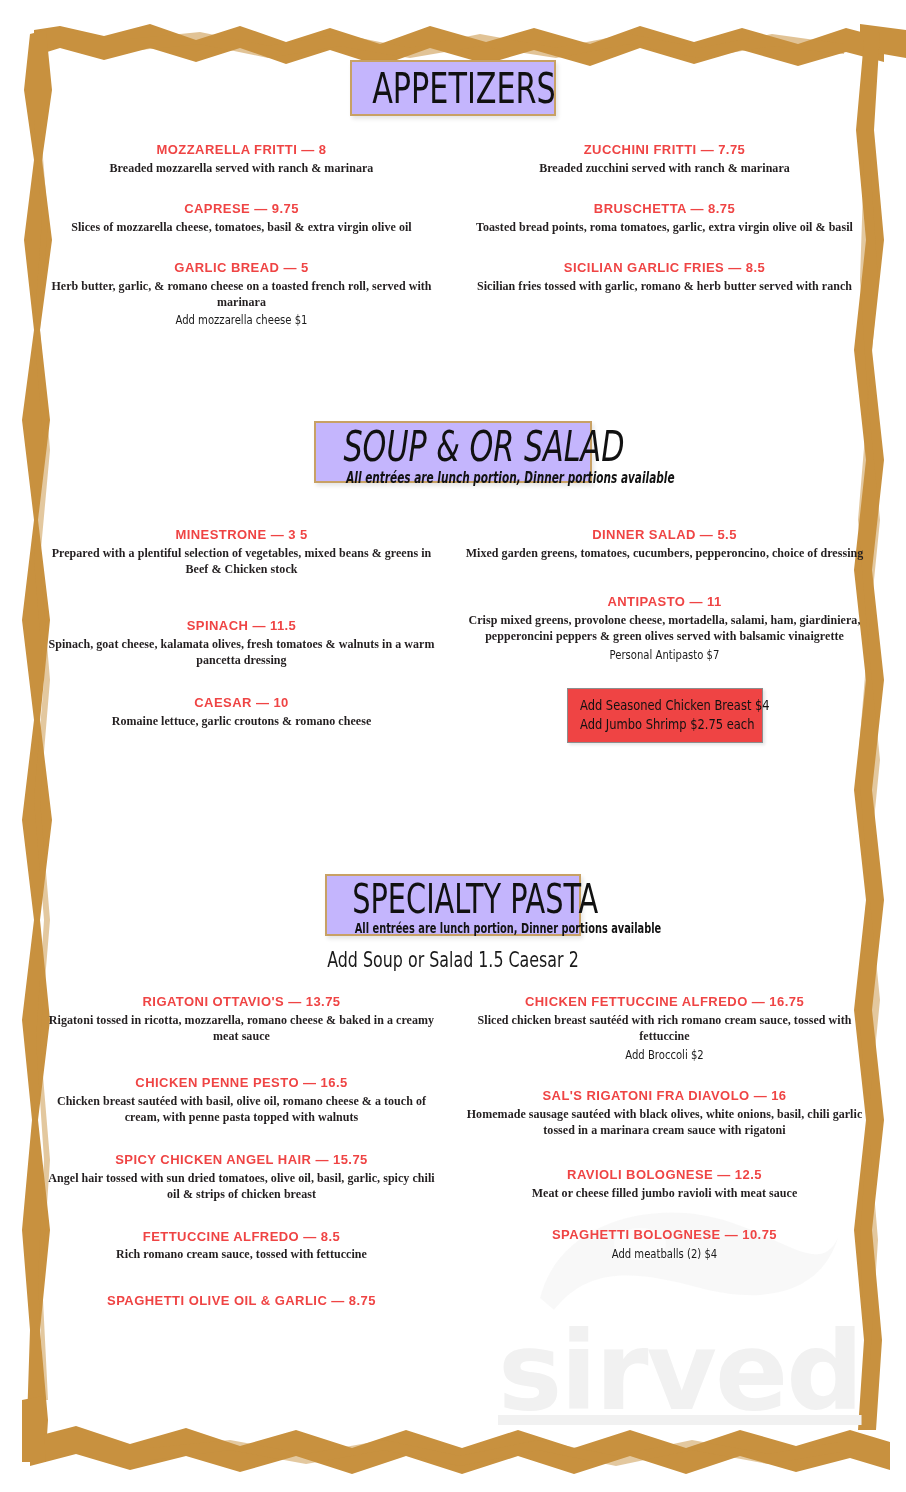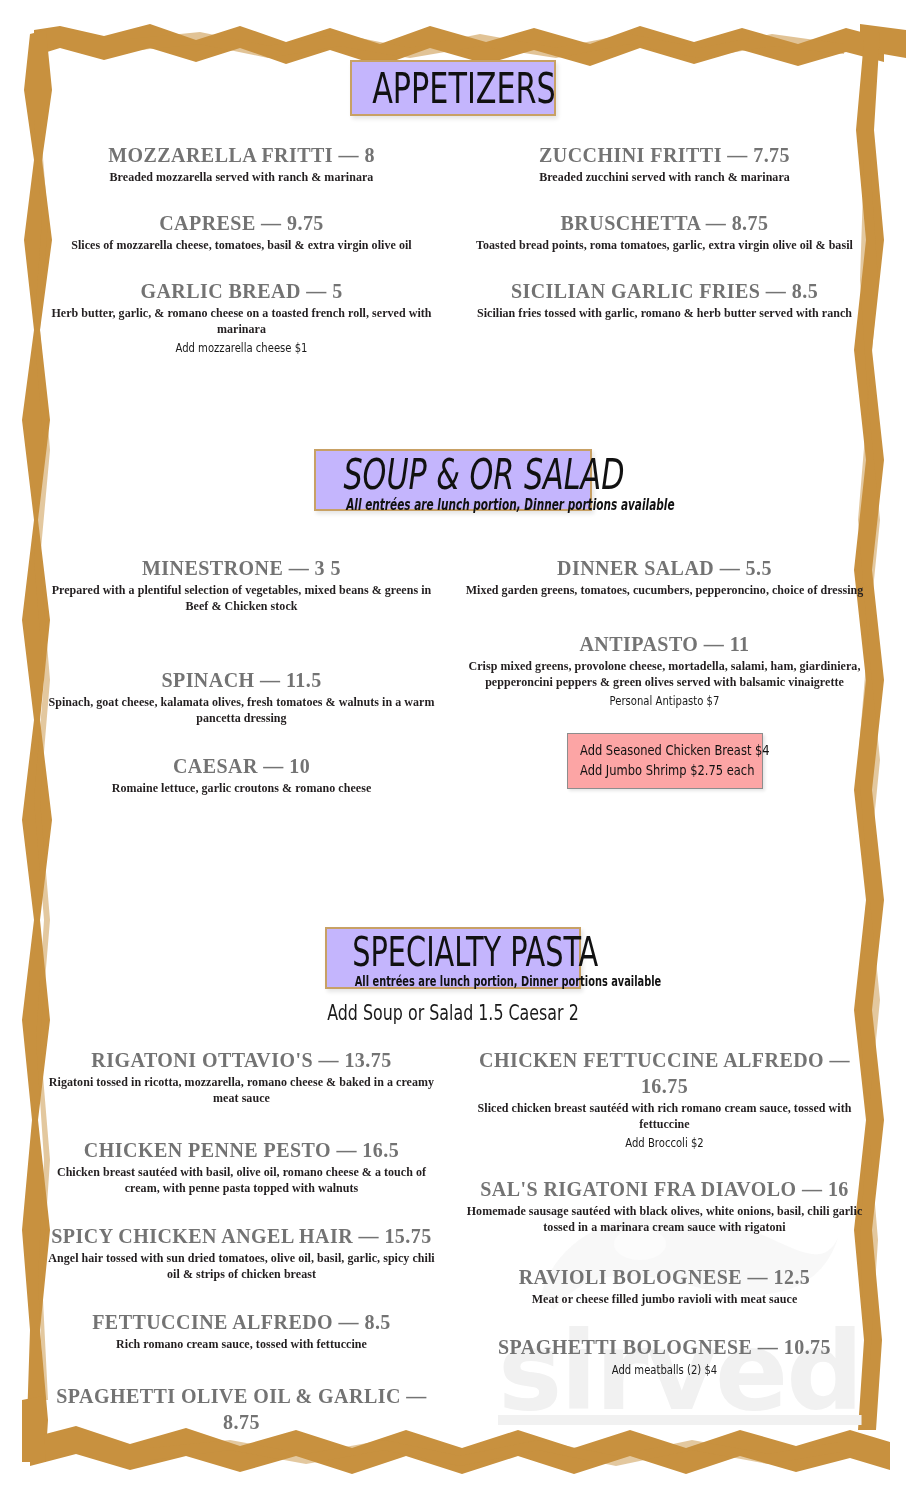--- a/index.html
+++ b/index.html
@@ -108,25 +108,25 @@
     align-items:flex-start;
   }
   .col{width:415px;box-sizing:border-box;}
   .col.left{padding:0 4px 0 12px;}
   .col.right{padding:0 12px 0 4px;}
 
   .item{text-align:center;margin-bottom:24px;}
   .item:last-child{margin-bottom:0;}
 
   .item-name{
-    font-family:Liberation Serif, serif;
-    font-size:20px;
+    font-family:Liberation Sans, sans-serif;
+    font-size:13px;
     font-weight:600;
     letter-spacing:.45px;
-    color:#737373;
+    color:#ef4444;
     line-height:1.3;
     margin-bottom:2px;
   }
   .item-desc{
     font-family:"Liberation Serif", serif;
     font-size:12px;
     font-weight:600;
     color:#231f20;
     line-height:1.33;
     letter-spacing:.05px;
@@ -139,21 +139,21 @@
     line-height:1.3;
     margin-top:2px;
     transform:scaleX(.86);
   }
 
   
   .addon-box{
     margin:14px auto 0 auto;
     width:196px;
     border:1px solid #8d8d8d;
-    background:#fca5a5;
+    background:#ef4444;
     box-sizing:border-box;
     padding:7px 8px 8px 12px;
     text-align:left;
     box-shadow:2px 2px 3px rgba(0,0,0,.10);
   }
   .addon-box .addon-line{
     font-family:"DejaVu Sans Condensed","DejaVu Sans", sans-serif;
     font-stretch:condensed;
     font-size:14.5px;
     color:#111;
@@ -255,21 +255,21 @@
     </div>
     <div class="after-head-soup"></div>
     <div class="cols">
       <div class="col left">
 
         <div class="item">
           <div class="item-name">MINESTRONE — 3   5</div>
           <div class="item-desc">Prepared with a plentiful selection of vegetables, mixed beans &amp; greens in Beef &amp; Chicken stock</div>
         </div>
 
-        <div class="item" style="margin-top:52px;">
+        <div class="item" style="margin-top:40px;">
           <div class="item-name">SPINACH — 11.5</div>
           <div class="item-desc">Spinach, goat cheese, kalamata olives, fresh tomatoes &amp; walnuts in a warm pancetta dressing</div>
         </div>
 
         <div class="item" style="margin-top:26px;">
           <div class="item-name">CAESAR — 10</div>
           <div class="item-desc">Romaine lettuce, garlic croutons &amp; romano cheese</div>
         </div>
 
       </div>

